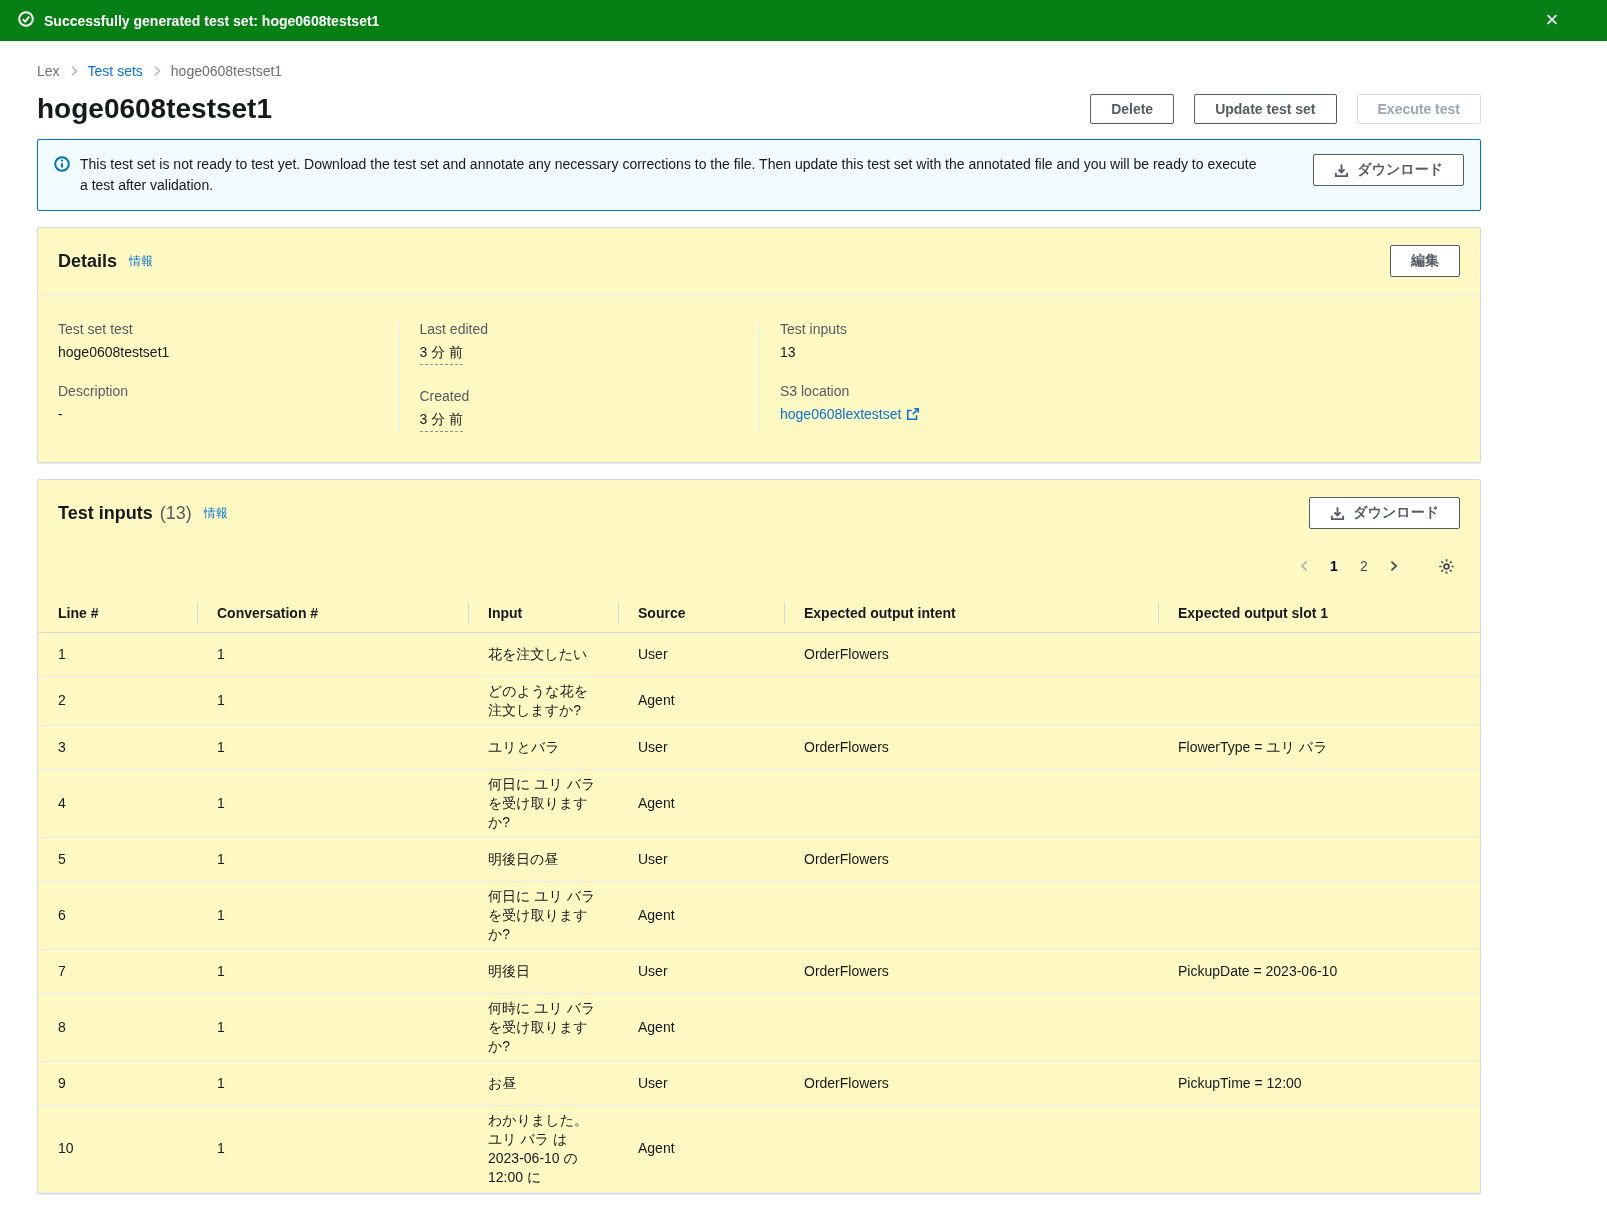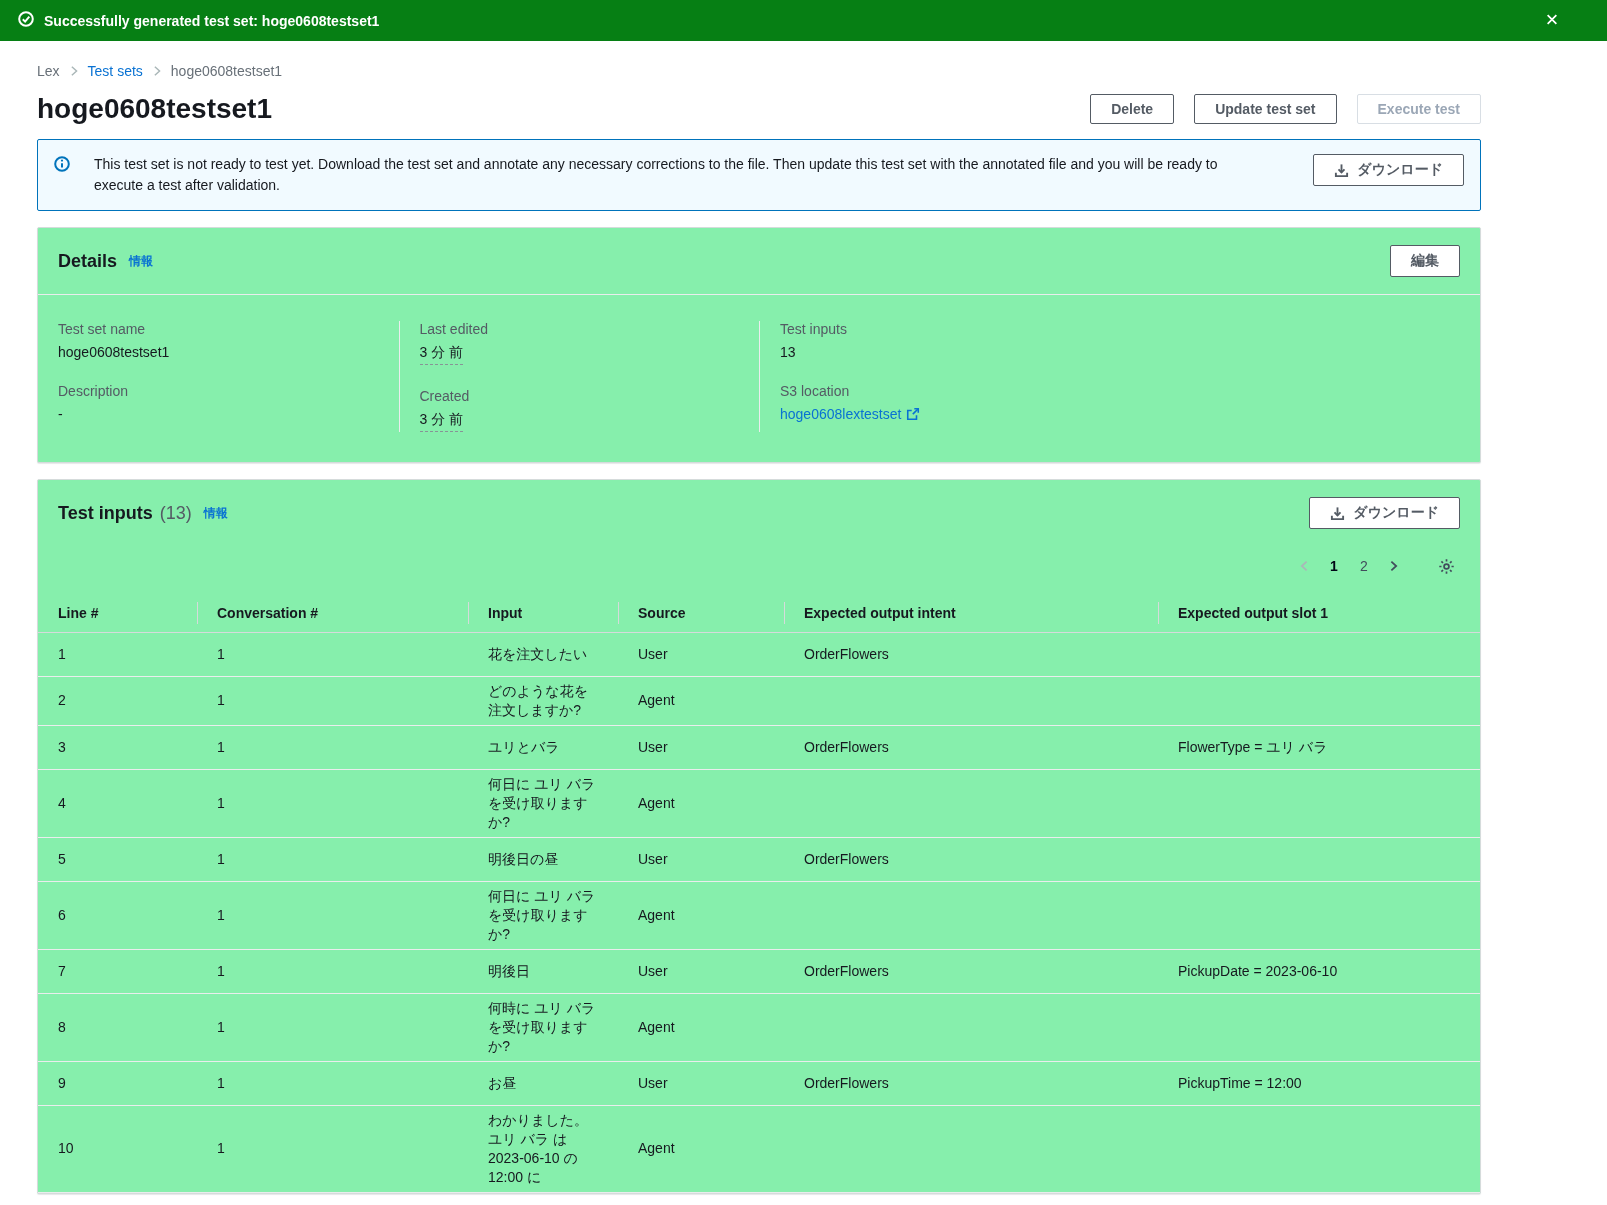--- a/index.html
+++ b/index.html
@@ -53,39 +53,39 @@
   .btn.disabled { color: var(--disabled, #9ba7b6); border-color: #d8dee4; cursor: not-allowed; }
   .btn .ic { display: flex; }
 
   
   .alert {
     margin-top: 14px;
     border: 1px solid var(--info-border-blue, #0073bb);
     background: var(--info-bg, #f1faff);
     border-radius: 2px;
     padding: 14px 16px;
-    display: flex; align-items: flex-start; gap: 24px;
+    display: flex; align-items: flex-start; gap: 10px;
   }
   .alert .alert-icon { display: flex; margin-top: 2px; }
   .alert p { flex: 1; line-height: 21px; color: #16191f; padding-right: 40px; }
   .alert .btn { flex: 0 0 auto; margin-top: 0; }
 
   
   .card {
     margin-top: 16px;
-    background: #86efac;
+    background: #fef9c3;
     border: 1px solid var(--border, #d5dbdb);
     border-radius: 2px;
     box-shadow: 0 1px 1px rgba(0, 28, 36, .10);
   }
   .card-header { display: flex; align-items: center; padding: 17px 20px; }
   .card-header.ruled { border-bottom: 1px solid var(--divider, #eaeded); }
   .card-title { font-size: 18px; font-weight: 700; color: #16191f; }
   .count { font-size: 18px; font-weight: 400; color: #545b64; margin-left: 7px; }
-  .info-link { font-size: 12px; font-weight: 700; color: var(--link-blue, #0972d3); margin-left: 12px; text-decoration: none; cursor: pointer; }
+  .info-link { font-size: 12px; font-weight: 400; color: var(--link-blue, #0972d3); margin-left: 12px; text-decoration: none; cursor: pointer; }
   .card-header .spacer { flex: 1; }
 
   
   .details-grid { display: grid; grid-template-columns: 1fr 1fr 1fr 1fr; padding: 26px 0 30px; }
   .details-col { padding: 0 20px; display: flex; flex-direction: column; gap: 23px; }
   .details-col + .details-col { border-left: 1px solid var(--divider, #eaeded); }
   .field-label { color: #545b64; margin-bottom: 7px; }
   .field-value { color: #16191f; }
   .popover-trigger {
     display: inline-block;
@@ -212,21 +212,21 @@
     <div class="card-header ruled">
       <span class="card-title">Details</span>
       <a class="info-link">情報</a>
       <span class="spacer"></span>
       <button class="btn">編集</button>
     </div>
     <div class="details-grid">
 
       <div class="details-col">
         <div>
-          <div class="field-label">Test set name</div>
+          <div class="field-label">Test set test</div>
           <div class="field-value">hoge0608testset1</div>
         </div>
         <div>
           <div class="field-label">Description</div>
           <div class="field-value">-</div>
         </div>
       </div>
 
 
       <div class="details-col">

